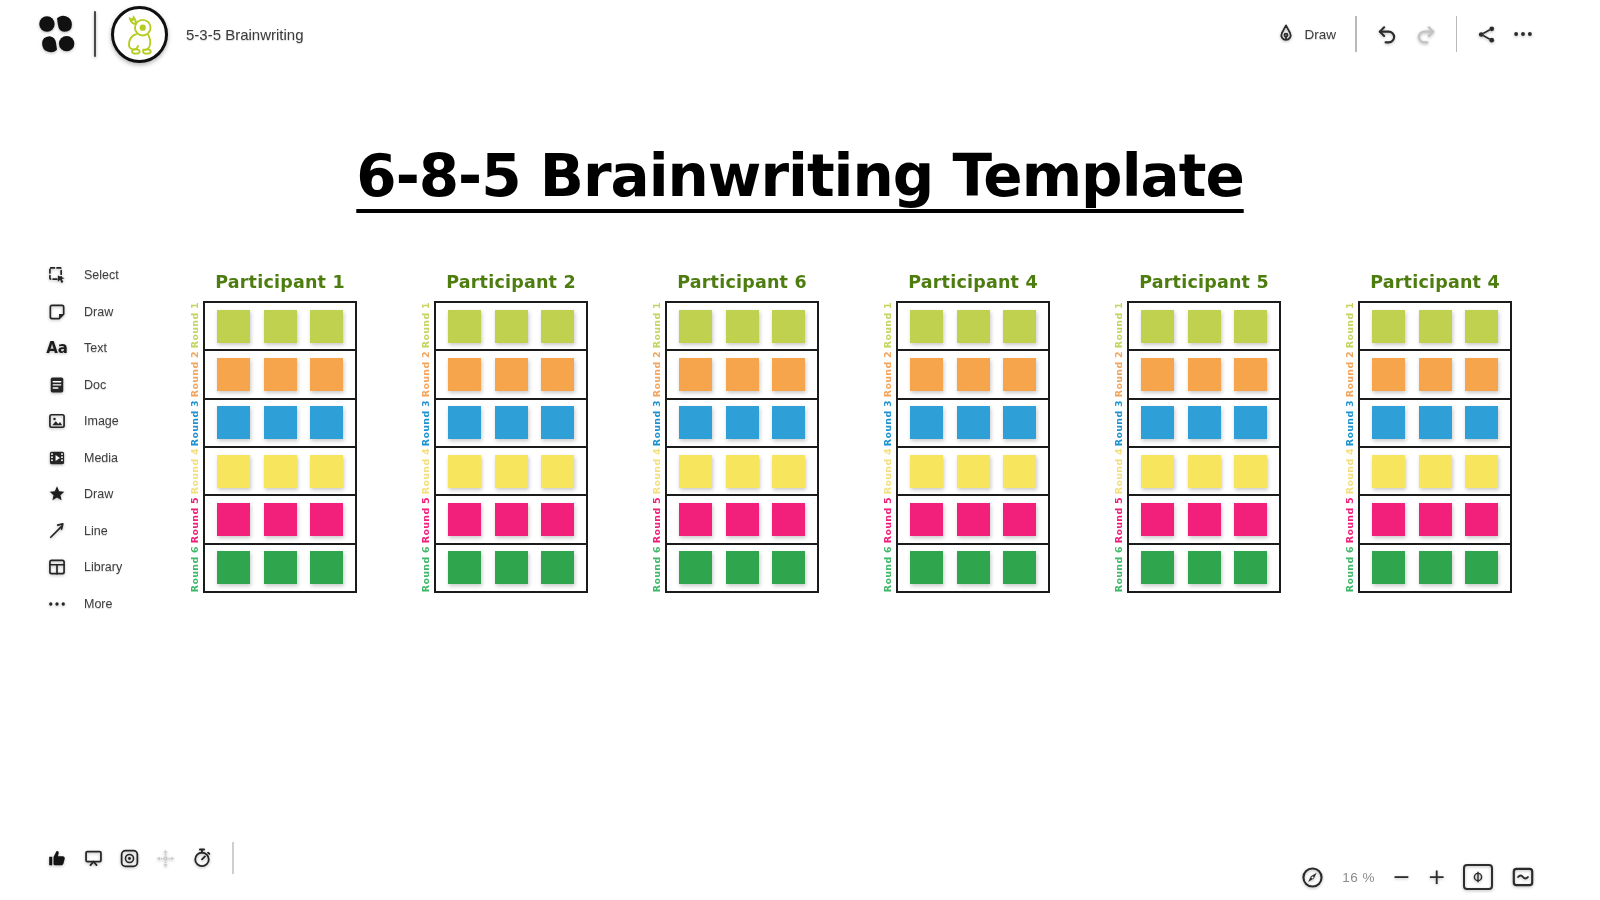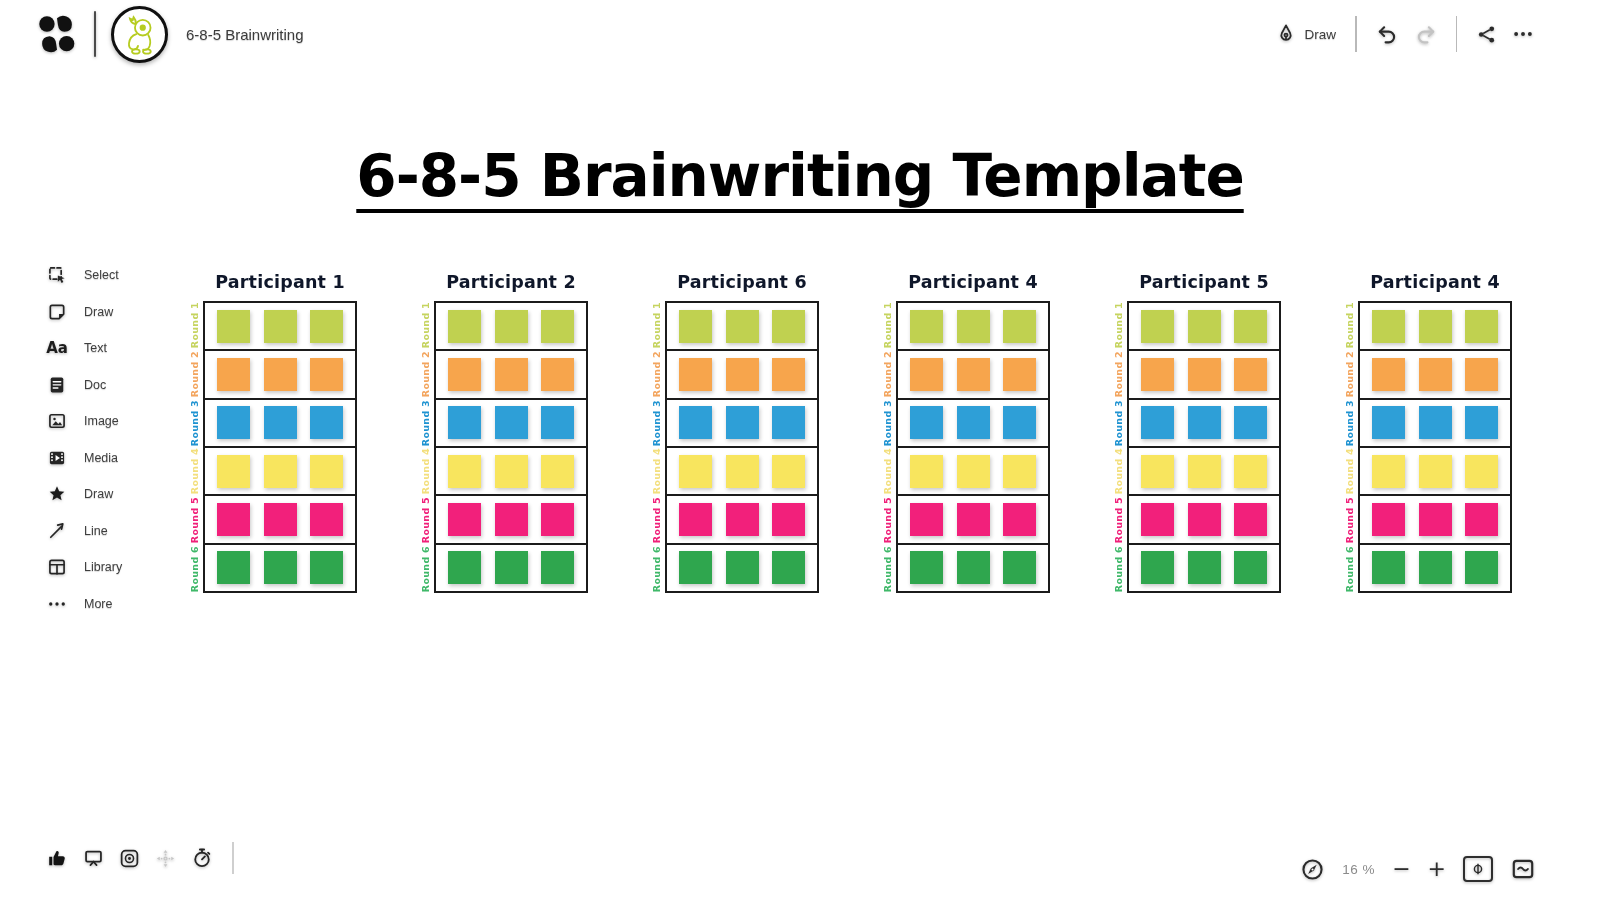--- a/index.html
+++ b/index.html
@@ -35,35 +35,35 @@
   .side-item .lbl { margin-left:16px; font-size:12.5px; color:#3e3e3e; }
   .aa-glyph { font-weight:700; font-size:15px; color:#1d1d1d; font-family:"DejaVu Sans", sans-serif; }
 
   
   .main-title { position:absolute; left:0; right:0; top:142px; text-align:center;
     font-family:"DejaVu Sans", sans-serif; font-weight:700; font-size:58px; color:#000;
     letter-spacing:-1px; text-decoration:underline; text-decoration-thickness:4px; text-underline-offset:13px; }
   .board { position:absolute; left:186px; top:272px; display:flex; gap:60px; }
   .participant { width:171px; }
   .p-header { margin-left:17px; width:154px; text-align:center; font-family:"DejaVu Sans", sans-serif;
-              font-weight:700; font-size:17.5px; color:#0f172a; margin-bottom:9px; letter-spacing:.2px; }
+              font-weight:700; font-size:17.5px; color:#4d7c0f; margin-bottom:9px; letter-spacing:.2px; }
   .p-body { display:flex; }
   .labels-col { width:17px; height:292px; display:flex; flex-direction:column; }
   .label-cell { flex:1; display:flex; align-items:center; justify-content:center; }
   .round-label { writing-mode:vertical-rl; transform:rotate(180deg);
                  font-family:"DejaVu Sans", sans-serif; font-weight:700; font-size:9.5px; letter-spacing:.3px; }
   .grid { width:154px; height:292px; border:2px solid #1b1b1b; display:flex; flex-direction:column; background:#fff; }
   .grid-row { flex:1; border-bottom:2px solid #1b1b1b; display:flex; align-items:center; padding-left:12px; gap:13.5px; }
   .grid-row:last-child { border-bottom:none; }
   .sticky { width:33px; height:33px; box-shadow:1px 2px 4px rgba(0,0,0,.22); cursor:pointer; }
 
   
   .bb-left { position:absolute; left:46px; bottom:26px; display:flex; align-items:center; gap:15px; }
   .bb-left .vdiv { width:1.5px; height:32px; background:#cfcfcf; margin-left:4px; }
-  .bb-right { position:absolute; right:64px; bottom:18px; display:flex; align-items:center; gap:17px; }
+  .bb-right { position:absolute; right:64px; bottom:10px; display:flex; align-items:center; gap:17px; }
   .zoom-level { font-size:13.5px; color:#8b8b8b; letter-spacing:.5px; }
   .zoom-btn { font-size:22px; color:#2e2e2e; cursor:pointer; line-height:20px;
               filter: drop-shadow(0 1.5px 1.5px rgba(0,0,0,.25)); font-family:"DejaVu Sans", sans-serif; }
   .fit-btn { width:30px; height:26px; border:2px solid #2e2e2e; border-radius:4px;
              display:flex; align-items:center; justify-content:center; cursor:pointer; }
 </style>
 </head>
 <body>
 
 <div class="topbar">
@@ -82,21 +82,21 @@
     <svg width="44" height="44" viewBox="0 0 48 48" fill="none" stroke="#b6cc20" stroke-width="2" stroke-linecap="round">
       <circle cx="27" cy="16" r="8.5"></circle>
       <circle cx="27" cy="16" r="3.4" fill="#b6cc20" stroke="none"></circle>
       <path d="M19 12 q-5-1-6-6 l3.2 1.4 L17 4.5 q2.5 3 2.5 6.5"></path>
       <path d="M20 23 q-7 2-8 10 q-.7 6 4.5 6.6 q4.5.5 5.3-3.6"></path>
       <path d="M33 24 q3.5 6 1.5 12 q-1.8 5-7 4"></path>
       <ellipse cx="19.5" cy="42" rx="4.2" ry="2.4"></ellipse>
       <ellipse cx="31.5" cy="42" rx="4.2" ry="2.4"></ellipse>
     </svg>
   </span>
-  <span class="board-title soft-text">6-8-5 Brainwriting</span>
+  <span class="board-title soft-text">5-3-5 Brainwriting</span>
 
   <div class="tb-right">
     <span class="draw-group tb-btn">
       <span class="ico">
         <svg width="22" height="22" viewBox="0 0 24 24" fill="none" stroke="#2b2b2b" stroke-width="1.9" stroke-linejoin="round">
           <path d="M12 2.5 L16.6 11.2 a5.1 5.1 0 1 1 -9.2 0 Z"></path>
           <circle cx="12" cy="13.2" r="1.7"></circle>
           <line x1="12" y1="15" x2="12" y2="18.6"></line>
         </svg>
       </span>

